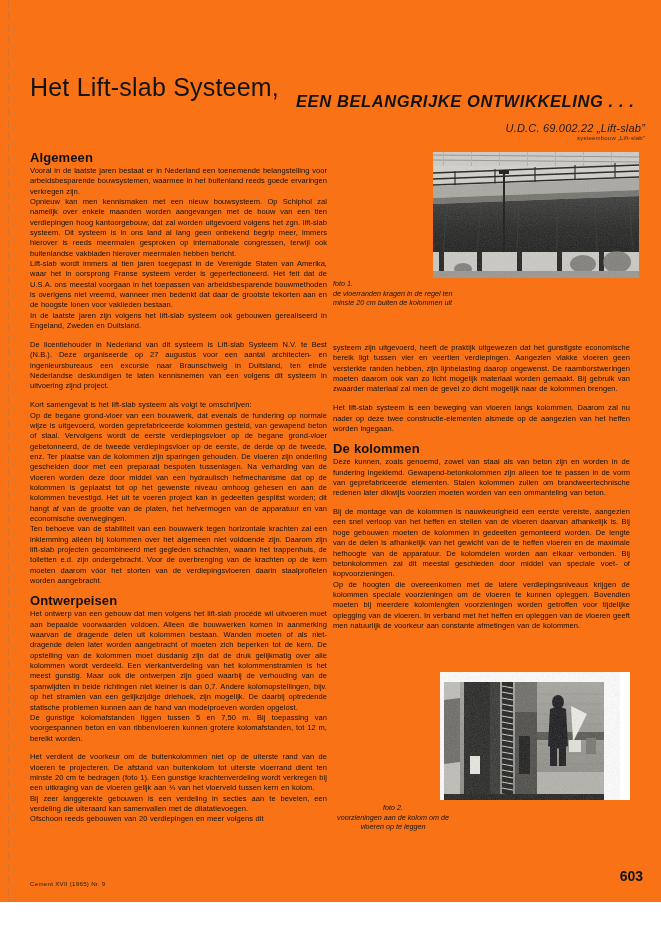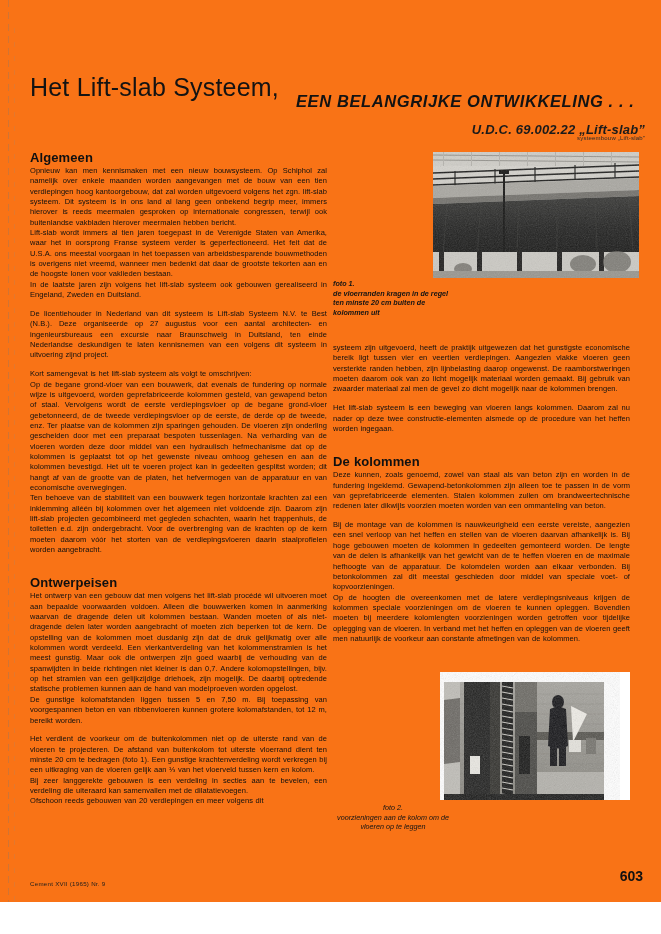--- a/index.html
+++ b/index.html
@@ -69,23 +69,23 @@
     font-weight: 600;
     letter-spacing: 0.6px;
     color: #131313;
     white-space: nowrap;
   }
   .udc {
     position: absolute;
     right: 16px;
     top: 122px;
     text-align: right;
-    font-size: 13px;
+    font-size: 11px;
     font-style: italic;
-    font-weight: 700;
+    font-weight: 400;
     color: #1b1b1b;
     letter-spacing: 0.2px;
     white-space: nowrap;
   }
   .udc-sub {
     position: absolute;
     right: 16px;
     top: 135px;
     text-align: right;
     font-size: 6px;
@@ -108,21 +108,21 @@
   .col-right { left: 333px; top: 343px; }
 
   .col h2 {
     font-size: 13px;
     line-height: 11px;
     font-weight: 700;
     margin: 0 0 3px 0;
     text-align: left;
     letter-spacing: 0.1px;
   }
-  .col h2.spaced { margin-top: 22px; }
+  .col h2.spaced { margin-top: 9px; }
   .col p {
     margin: 0;
     text-align: justify;
     text-justify: inter-word;
   }
   .col p.gap { margin-top: 8.5px; }
 
   .figure {
     position: absolute;
   }
@@ -172,38 +172,39 @@
   <div class="binding-edge"></div>
   <div class="binding-edge2"></div>
 
   <h1 class="headline">Het Lift-slab Systeem,</h1>
   <div class="subhead">EEN  BELANGRIJKE ONTWIKKELING . . .</div>
   <div class="udc">U.D.C. 69.002.22 „Lift-slab”</div>
   <div class="udc-sub">systeembouw „Lift-slab”</div>
 
   <div class="col col-left">
     <h2>Algemeen</h2>
+    <p>Vooral in de laatste jaren bestaat er in Nederland een toenemende belangstelling voor arbeidsbesparende bouwsystemen, waarmee in het buitenland reeds goede ervaringen verkregen zijn.</p>
     <p>Opnieuw kan men kennismaken met een nieuw bouwsysteem. Op Schiphol zal namelijk over enkele maanden worden aangevangen met de bouw van een tien verdiepingen hoog kantoorgebouw, dat zal worden uitgevoerd volgens het zgn. lift-slab systeem. Dit systeem is in ons land al lang geen onbekend begrip meer, immers hierover is reeds meermalen gesproken op internationale congressen, terwijl ook buitenlandse vakbladen hierover meermalen hebben bericht.</p>
     <p>Lift-slab wordt immers al tien jaren toegepast in de Verenigde Staten van Amerika, waar het in oorsprong Franse systeem verder is geperfectioneerd. Het feit dat de U.S.A. ons meestal voorgaan in het toepassen van arbeidsbesparende bouwmethoden is overigens niet vreemd, wanneer men bedenkt dat daar de grootste tekorten aan en de hoogste lonen voor vaklieden bestaan.</p>
     <p>In de laatste jaren zijn volgens het lift-slab systeem ook gebouwen gerealiseerd in Engeland, Zweden en Duitsland.</p>
     <p class="gap">De licentiehouder in Nederland van dit systeem is Lift-slab Systeem N.V. te Best (N.B.). Deze organiseerde op 27 augustus voor een aantal architecten- en ingenieursbureaus een excursie naar Braunschweig in Duitsland, ten einde Nederlandse deskundigen te laten kennisnemen van een volgens dit systeem in uitvoering zijnd project.</p>
     <p class="gap">Kort samengevat is het lift-slab systeem als volgt te omschrijven:</p>
     <p>Op de begane grond-vloer van een bouwwerk, dat evenals de fundering op normale wijze is uitgevoerd, worden geprefabriceerde kolommen gesteld, van gewapend beton of staal. Vervolgens wordt de eerste verdiepingsvloer op de begane grond-vloer gebetonneerd, de de tweede verdiepingsvloer op de eerste, de derde op de tweede, enz. Ter plaatse van de kolommen zijn sparingen gehouden. De vloeren zijn onderling gescheiden door met een preparaat bespoten tussenlagen. Na verharding van de vloeren worden deze door middel van een hydraulisch hefmechanisme dat op de kolommen is geplaatst tot op het gewenste niveau omhoog gehesen en aan de kolommen bevestigd. Het uit te voeren project kan in gedeelten gesplitst worden; dit hangt af van de grootte van de platen, het hefvermogen van de apparatuur en van economische overwegingen.</p>
     <p>Ten behoeve van de stabiliteit van een bouwwerk tegen horizontale krachten zal een inklemming alléén bij kolommen over het algemeen niet voldoende zijn. Daarom zijn lift-slab projecten gecombineerd met gegleden schachten, waarin het trappenhuis, de toiletten e.d. zijn ondergebracht. Voor de overbrenging van de krachten op de kern moeten daarom vóór het storten van de verdiepingsvloeren daarin staalprofielen worden aangebracht.</p>
     <h2 class="spaced">Ontwerpeisen</h2>
     <p>Het ontwerp van een gebouw dat men volgens het lift-slab procédé wil uitvoeren moet aan bepaalde voorwaarden voldoen. Alleen die bouwwerken komen in aanmerking waarvan de dragende delen uit kolommen bestaan. Wanden moeten of als niet-dragende delen later worden aangebracht of moeten zich beperken tot de kern. De opstelling van de kolommen moet dusdanig zijn dat de druk gelijkmatig over alle kolommen wordt verdeeld. Een vierkantverdeling van het kolommenstramien is het meest gunstig. Maar ook die ontwerpen zijn goed waarbij de verhouding van de spanwijdten in beide richtingen niet kleiner is dan 0,7. Andere kolomopstellingen, bijv. op het stramien van een gelijkzijdige driehoek, zijn mogelijk. De daarbij optredende statische problemen kunnen aan de hand van modelproeven worden opgelost.</p>
     <p>De gunstige kolomafstanden liggen tussen 5 en 7,50 m. Bij toepassing van voorgespannen beton en van ribbenvloeren kunnen grotere kolomafstanden, tot 12 m, bereikt worden.</p>
     <p class="gap">Het verdient de voorkeur om de buitenkolommen niet op de uiterste rand van de vloeren te projecteren. De afstand van buitenkolom tot uiterste vloerrand dient ten minste 20 cm te bedragen (foto 1). Een gunstige krachtenverdeling wordt verkregen bij een uitkraging van de vloeren gelijk aan ⅓ van het vloerveld tussen kern en kolom.</p>
     <p>Bij zeer langgerekte gebouwen is een verdeling in secties aan te bevelen, een verdeling die uiteraard kan samenvallen met de dilatatievoegen.</p>
     <p>Ofschoon reeds gebouwen van 20 verdiepingen en meer volgens dit</p>
   </div>
 
   <div class="col col-right">
     <p>systeem zijn uitgevoerd, heeft de praktijk uitgewezen dat het gunstigste economische bereik ligt tussen vier en veertien verdiepingen. Aangezien vlakke vloeren geen versterkte randen hebben, zijn lijnbelasting daarop ongewenst. De raamborstweringen moeten daarom ook van zo licht mogelijk materiaal worden gemaakt. Bij gebruik van zwaarder materiaal zal men de gevel zo dicht mogelijk naar de kolommen brengen.</p>
-    <p class="gap">Het lift-slab systeem is een beweging van vloeren langs kolommen. Daarom zal nu nader op deze twee constructie-elementen alsmede op de procedure van het heffen worden ingegaan.</p>
+    <p class="gap">Het lift-slab systeem is een beweging van vloeren langs kolommen. Daarom zal nu nader op deze twee constructie-elementen alsmede op de aangezien van het heffen worden ingegaan.</p>
     <h2 class="spaced">De kolommen</h2>
     <p>Deze kunnen, zoals genoemd, zowel van staal als van beton zijn en worden in de fundering ingeklemd. Gewapend-betonkolommen zijn alleen toe te passen in de vorm van geprefabriceerde elementen. Stalen kolommen zullen om brandweertechnische redenen later dikwijls voorzien moeten worden van een ommanteling van beton.</p>
     <p class="gap">Bij de montage van de kolommen is nauwkeurigheid een eerste vereiste, aangezien een snel verloop van het heffen en stellen van de vloeren daarvan afhankelijk is. Bij hoge gebouwen moeten de kolommen in gedeelten gemonteerd worden. De lengte van de delen is afhankelijk van het gewicht van de te heffen vloeren en de maximale hefhoogte van de apparatuur. De kolomdelen worden aan elkaar verbonden. Bij betonkolommen zal dit meestal geschieden door middel van speciale voet- of kopvoorzieningen.</p>
     <p>Op de hoogten die overeenkomen met de latere verdiepingsniveaus krijgen de kolommen speciale voorzieningen om de vloeren te kunnen opleggen. Bovendien moeten bij meerdere kolomlengten voorzieningen worden getroffen voor tijdelijke oplegging van de vloeren. In verband met het heffen en opleggen van de vloeren geeft men natuurlijk de voorkeur aan constante afmetingen van de kolommen.</p>
   </div>
 
   <div class="figure fig1">
     <svg class="photo" viewBox="0 0 206 126" preserveAspectRatio="none">
       <defs>
         <linearGradient id="skyG" x1="0" y1="0" x2="0" y2="1">
@@ -284,21 +285,21 @@
       <g fill="#6f6d67" opacity="0.8">
         <ellipse cx="150" cy="112" rx="13" ry="9"></ellipse>
         <ellipse cx="184" cy="110" rx="14" ry="11"></ellipse>
         <ellipse cx="30" cy="117" rx="9" ry="6"></ellipse>
       </g>
       <rect x="0" y="119" width="206" height="7" fill="#98968f"></rect>
       <rect x="0" y="0" width="206" height="126" fill="transparent" filter="url(#grain1)"></rect>
     </svg>
   </div>
 
-  <div class="caption cap1" style="white-space: pre-line; font-weight: bold;">foto 1.
+  <div class="caption cap1" style="white-space: pre-line;">foto 1.
 de vloerranden kragen in de regel ten minste 20 cm buiten de kolommen uit</div>
 
   <div class="figure fig2">
     <svg class="photo" viewBox="0 0 190 128" preserveAspectRatio="none">
       <defs>
         <linearGradient id="wallG" x1="0" y1="0" x2="0" y2="1">
           <stop offset="0%" stop-color="#a6a49e"></stop>
           <stop offset="100%" stop-color="#88867f"></stop>
         </linearGradient>
         <filter id="grain2">

